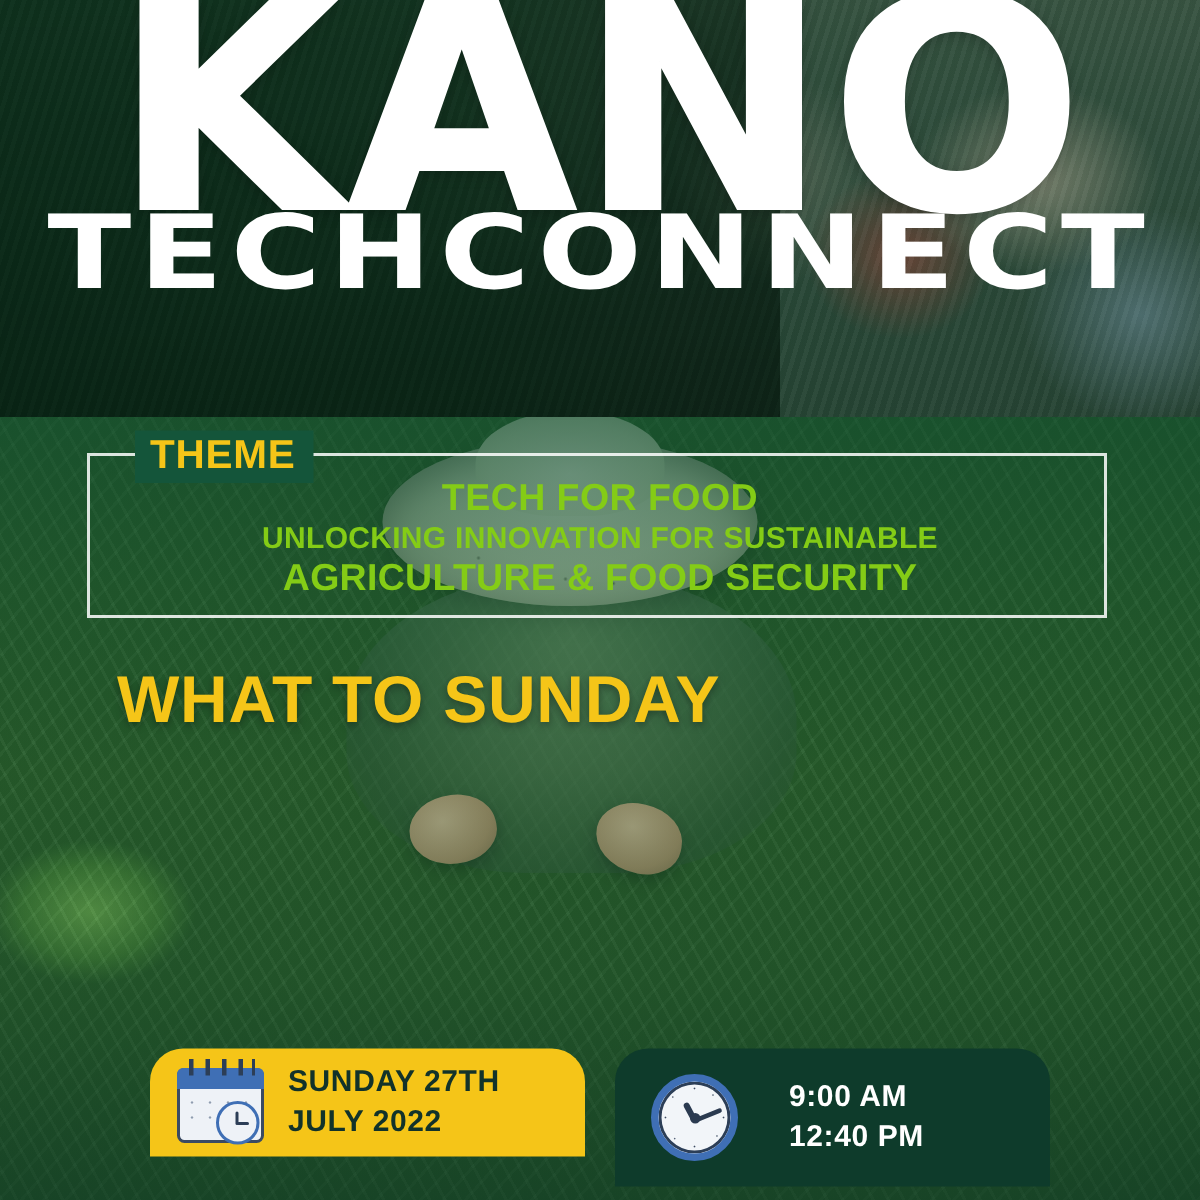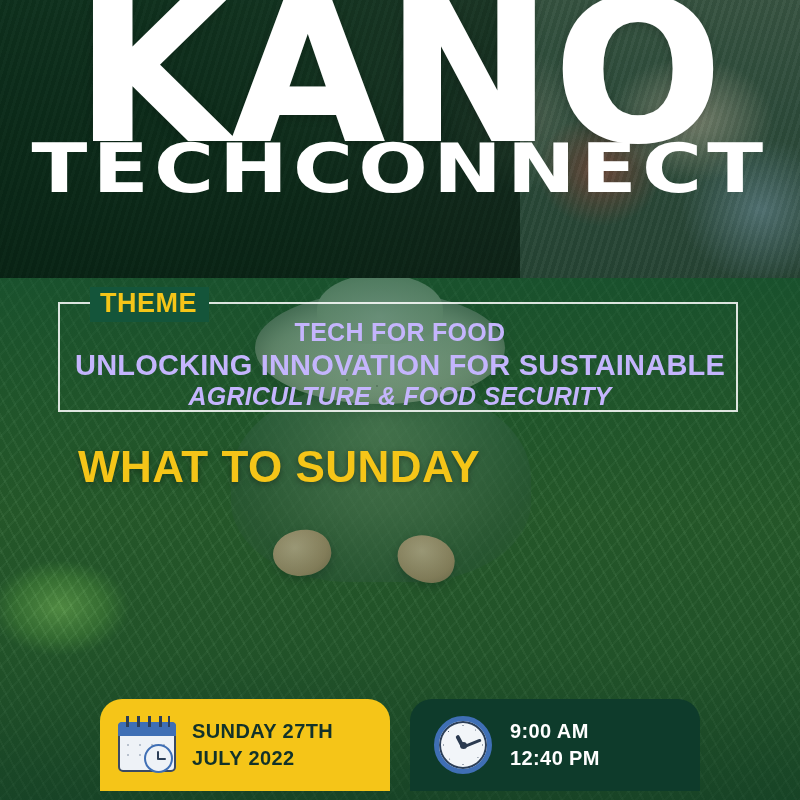--- a/index.html
+++ b/index.html
@@ -186,60 +186,60 @@
     color: #f5c518;
     font-size: 27px;
     font-weight: 700;
     letter-spacing: 0.5px;
     line-height: 1.1;
   }
   .theme-lines {
     position: absolute;
     left: 0; top: 14px; width: 680px;
     text-align: center;
-    color: #c4b5fd;
+    color: #84cc16;
     font-weight: 700;
     line-height: 1.18;
   }
   .theme-line1 { font-size: 25px; letter-spacing: 0.3px; }
-  .theme-line2 { font-size: 29px; letter-spacing: 0.2px; }
-  .theme-line3 { font-size: 25px; letter-spacing: 0.2px; font-style: italic; }
+  .theme-line2 { font-size: 20px; letter-spacing: 0.2px; }
+  .theme-line3 { font-size: 25px; letter-spacing: 0.2px; }
 
   .expect {
     position: absolute;
     left: 78px; top: 164px;
     color: #f5c518;
     font-size: 44px;
     font-weight: 700;
     letter-spacing: 0.5px;
     text-shadow: 0 2px 6px rgba(0,0,0,0.35);
   }
 
   
   .pill-date {
     position: absolute;
     left: 100px; top: 421px;
-    width: 290px; height: 92px;
+    width: 290px; height: 72px;
     background: #f5c518;
     border-radius: 22px 22px 0 0;
     display: flex;
     align-items: center;
     padding-left: 18px;
     gap: 16px;
   }
   .pill-time {
     position: absolute;
     left: 410px; top: 421px;
     width: 290px; height: 92px;
     background: #0e3b2b;
     border-radius: 22px 22px 0 0;
     display: flex;
     align-items: center;
     padding-left: 24px;
-    gap: 18px;
+    gap: 34px;
   }
   .pill-date .txt {
     color: #12322a;
     font-size: 20px;
     font-weight: 700;
     line-height: 1.35;
     letter-spacing: 0.4px;
   }
   .pill-time .txt {
     color: #ffffff;

